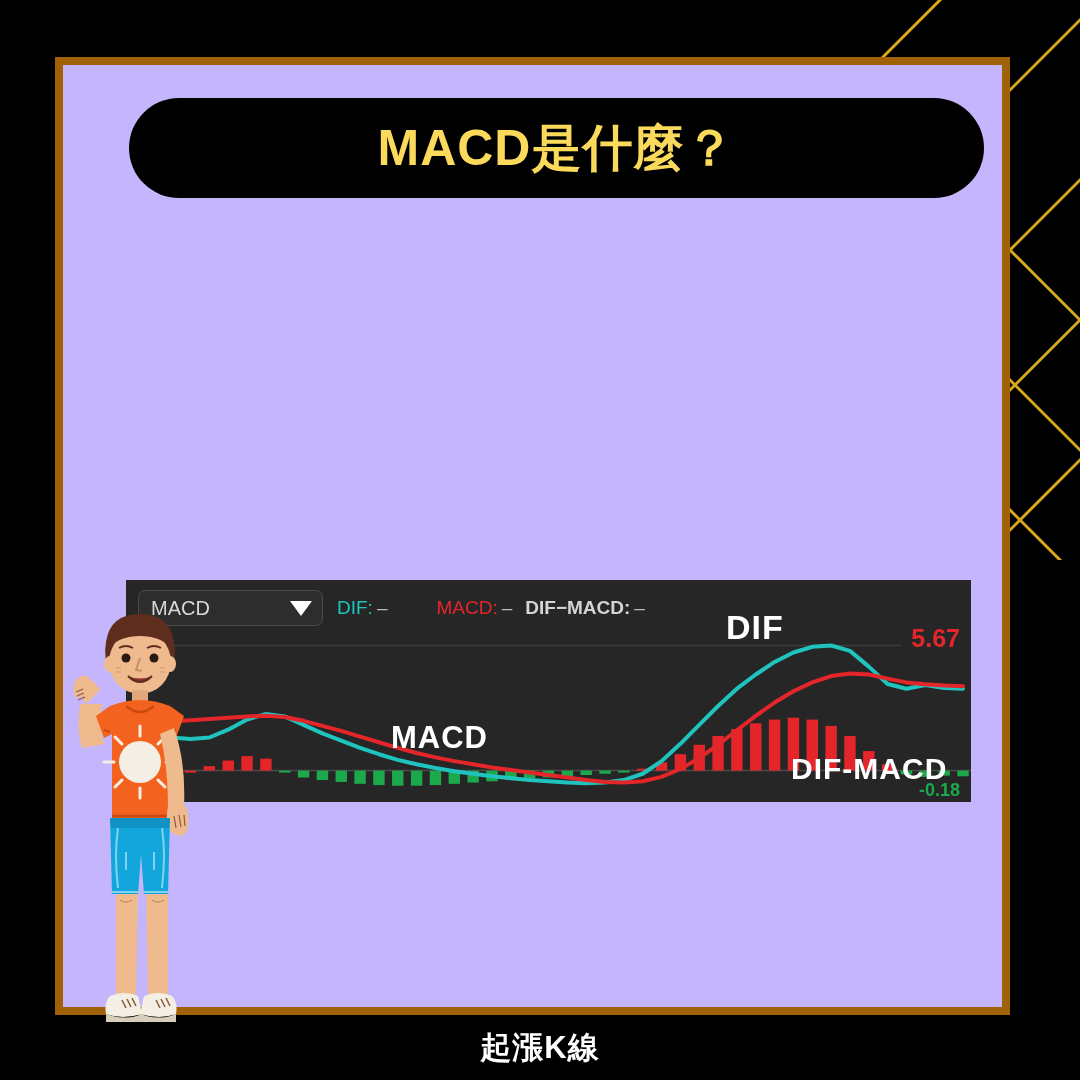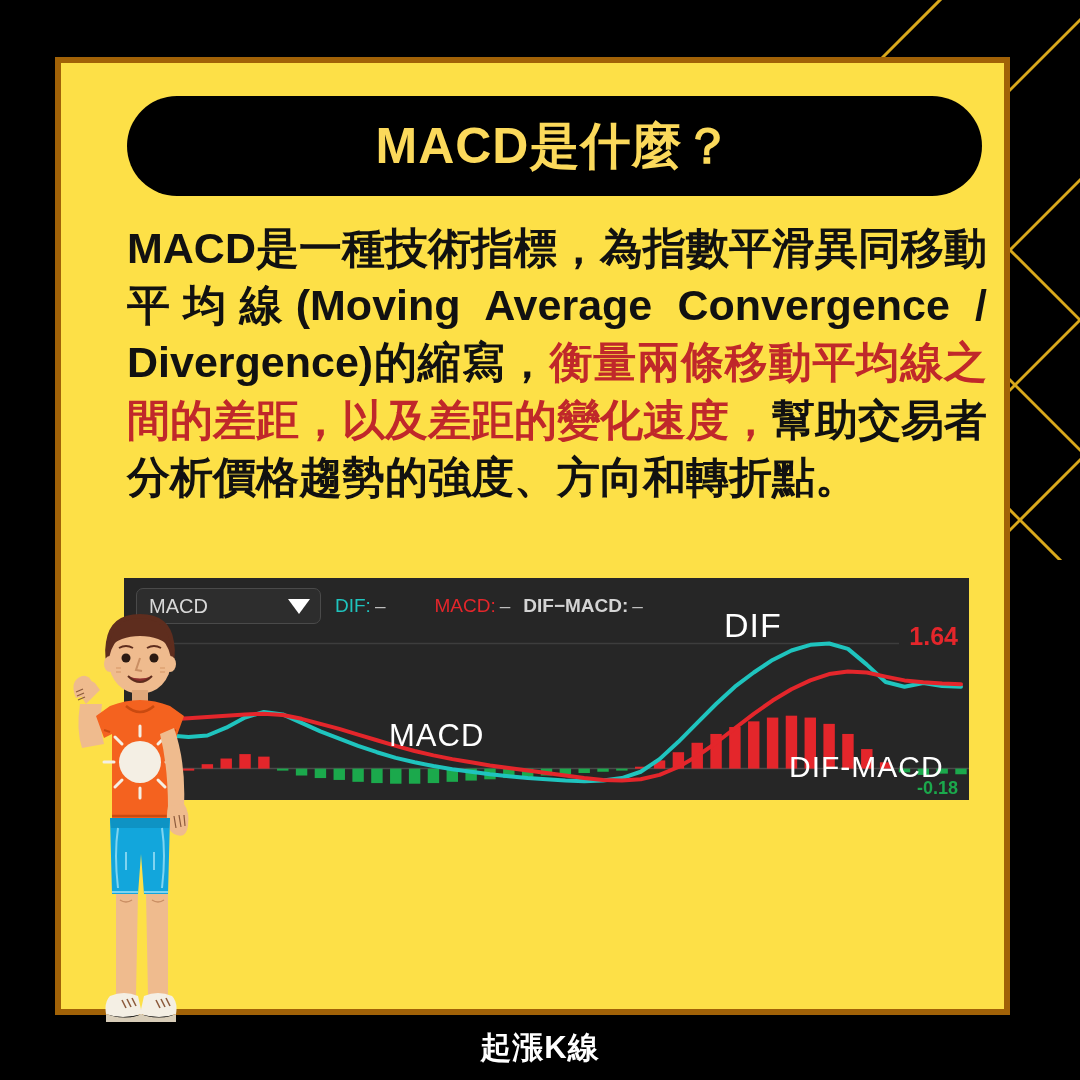--- a/index.html
+++ b/index.html
@@ -18,22 +18,22 @@
     overflow:hidden;
     z-index:1;
     pointer-events:none;
   }
 
   
   .frame {
     position:absolute;
     left:55px; top:57px;
     width:955px; height:958px;
-    border:6px solid #a16207;
-    background:#fde047;
+    border:8px solid #a16207;
+    background:#c4b5fd;
     z-index:2;
     padding-left:15px;
   }
 
   
   .title-pill {
     position:absolute;
     left:66px; top:33px;
     width:855px; height:100px;
     background:#000000;
@@ -106,21 +106,21 @@
   }
   .legend { display:flex; align-items:center; gap:13px; font-size:19px; }
   .legend .lg { display:flex; gap:4px; }
   .lg-dif   { color:#1FC4BE; }
   .lg-macd  { color:#E4262B;margin-left:36px; }
   .lg-hist  { color:#D4D4D4;font-weight:bold; }
   .lg-val   { color:#BEBEBE; }
 
   .plot { position:absolute; left:0; top:52px; width:100%; height:189px; }
 
-  .lbl { position:absolute; color:#FFFFFF; font-weight:normal; letter-spacing:1px; z-index:6; }
+  .lbl { position:absolute; color:#FFFFFF; font-weight:bold; letter-spacing:1px; z-index:6; }
   .lbl-dif      { left:600px; top:28px; font-size:34px; }
   .lbl-macd     { left:265px; top:140px; font-size:31px; }
   .lbl-difmacd  { left:665px; top:172px; font-size:30px; }
   .val { position:absolute; font-weight:bold; z-index:6; }
   .val-dif   { right:11px; top:44px;  font-size:25px; color:#E4262B; }
   .val-hist  { right:11px; top:200px; font-size:18px; color:#1BA94C; }
 
   
   .character {
     position:absolute;
@@ -162,23 +162,20 @@
     </g>
   </svg>
 </div>
 
 <div class="frame">
 
   <div class="title-pill">
     <span class="title-text">MACD是什麼？</span>
   </div>
 
-  <p class="body-copy">
-    <span>MACD是一種技術指標，為指數平滑異同移動平均線(Moving Average Convergence / Divergence)的縮寫，</span><span class="hl">衡量兩條移動平均線之間的差距，以及差距的變化速度，</span><span>幫助交易者分析價格趨勢的強度、方向和轉折點。</span>
-  </p>
 
   <div class="chart-panel">
 
     <div class="chart-toolbar">
       <div class="sym-select">
         <span class="sym-label">MACD</span>
         <span class="caret"></span>
       </div>
       <div class="legend">
         <span class="lg">
@@ -244,21 +241,21 @@
         <rect x="793.607292929293" y="138.6" width="11.421777777777777" height="6.299999999999983" fill="#1BA94C"></rect>
         <rect x="812.448202020202" y="138.6" width="11.421777777777777" height="5.039999999999992" fill="#1BA94C"></rect>
         <rect x="831.2891111111111" y="138.6" width="11.421777777777777" height="5.6699999999999875" fill="#1BA94C"></rect>
         <polyline points="8,99.225 26.84090909090909,102.375 45.68181818181818,105.52499999999999 64.52272727272727,107.1 83.36363636363636,105.52499999999999 102.20454545454545,97.64999999999999 121.04545454545453,87.57 139.88636363636363,81.89999999999998 158.72727272727272,84.42 177.56818181818184,92.92500000000001 196.4090909090909,101.42999999999999 215.25,108.675 234.09090909090907,115.91999999999999 252.9318181818182,122.22 271.77272727272725,127.88999999999999 290.6136363636363,132.3 309.45454545454544,136.07999999999998 328.29545454545456,139.23 347.1363636363637,141.75 365.97727272727275,144.26999999999998 384.8181818181818,146.16 403.65909090909093,148.05 422.5,149.31 441.34090909090907,150.57 460.18181818181813,151.2 479.0227272727273,150.57 497.8636363636364,148.05 516.7045454545455,141.75 535.5454545454545,129.14999999999998 554.3863636363636,111.82499999999999 573.2272727272726,92.92500000000001 592.0681818181819,74.025 610.9090909090909,56.69999999999999 629.75,42.525000000000006 648.5909090909091,29.924999999999983 667.4318181818181,20.475000000000023 686.2727272727274,14.804999999999978 705.1136363636364,13.544999999999987 723.9545454545455,18.900000000000006 742.7954545454545,34.64999999999998 761.6363636363636,51.974999999999994 780.4772727272726,56.69999999999999 799.3181818181819,52.91999999999999 818.1590909090909,56.069999999999965 837,56.69999999999999" fill="none" stroke="#1FC4BE" stroke-width="4" stroke-linejoin="round" stroke-linecap="round"></polyline>
         <polyline points="8,90.72 26.84090909090909,90.09 45.68181818181818,89.145 64.52272727272727,88.2 83.36363636363636,86.94 102.20454545454545,85.67999999999998 121.04545454545453,84.42 139.88636363636363,83.79 158.72727272727272,85.05000000000001 177.56818181818184,88.83 196.4090909090909,93.87 215.25,98.90999999999998 234.09090909090907,104.58 252.9318181818182,110.25 271.77272727272725,115.91999999999999 290.6136363636363,120.96 309.45454545454544,125.37 328.29545454545456,129.14999999999998 347.1363636363637,132.3 365.97727272727275,135.45 384.8181818181818,137.97 403.65909090909093,140.49 422.5,143.01 441.34090909090907,145.53 460.18181818181813,148.05 479.0227272727273,149.94 497.8636363636364,150.57 516.7045454545455,149.31 535.5454545454545,144.89999999999998 554.3863636363636,137.025 573.2272727272726,126 592.0681818181819,112.77 610.9090909090909,98.28 629.75,83.79 648.5909090909091,70.55999999999999 667.4318181818181,59.22 686.2727272727274,50.39999999999998 705.1136363636364,44.10000000000002 723.9545454545455,41.58000000000001 742.7954545454545,42.525000000000006 761.6363636363636,46.620000000000005 780.4772727272726,50.39999999999998 799.3181818181819,52.29000000000002 818.1590909090909,53.54999999999998 837,54.17999999999998" fill="none" stroke="#E4262B" stroke-width="4" stroke-linejoin="round" stroke-linecap="round"></polyline>
       </svg>
 
     <span class="lbl lbl-dif">DIF</span>
     <span class="lbl lbl-macd">MACD</span>
     <span class="lbl lbl-difmacd">DIF-MACD</span>
-    <span class="val val-dif">1.64</span>
+    <span class="val val-dif">5.67</span>
     <span class="val val-hist">-0.18</span>
   </div>
 
 </div>
 
 <div class="character">
 <svg width="200" height="440" viewBox="0 0 200 440">
 
   <path d="M46 104 q-8 -10 -3 -18 q5 -8 12 -3 l5 7 z" fill="#EFBB8E"></path>
   <path d="M36 98 q-6 -14 2 -20 q9 -6 14 4 l2 12 z" fill="#EFBB8E"></path>

